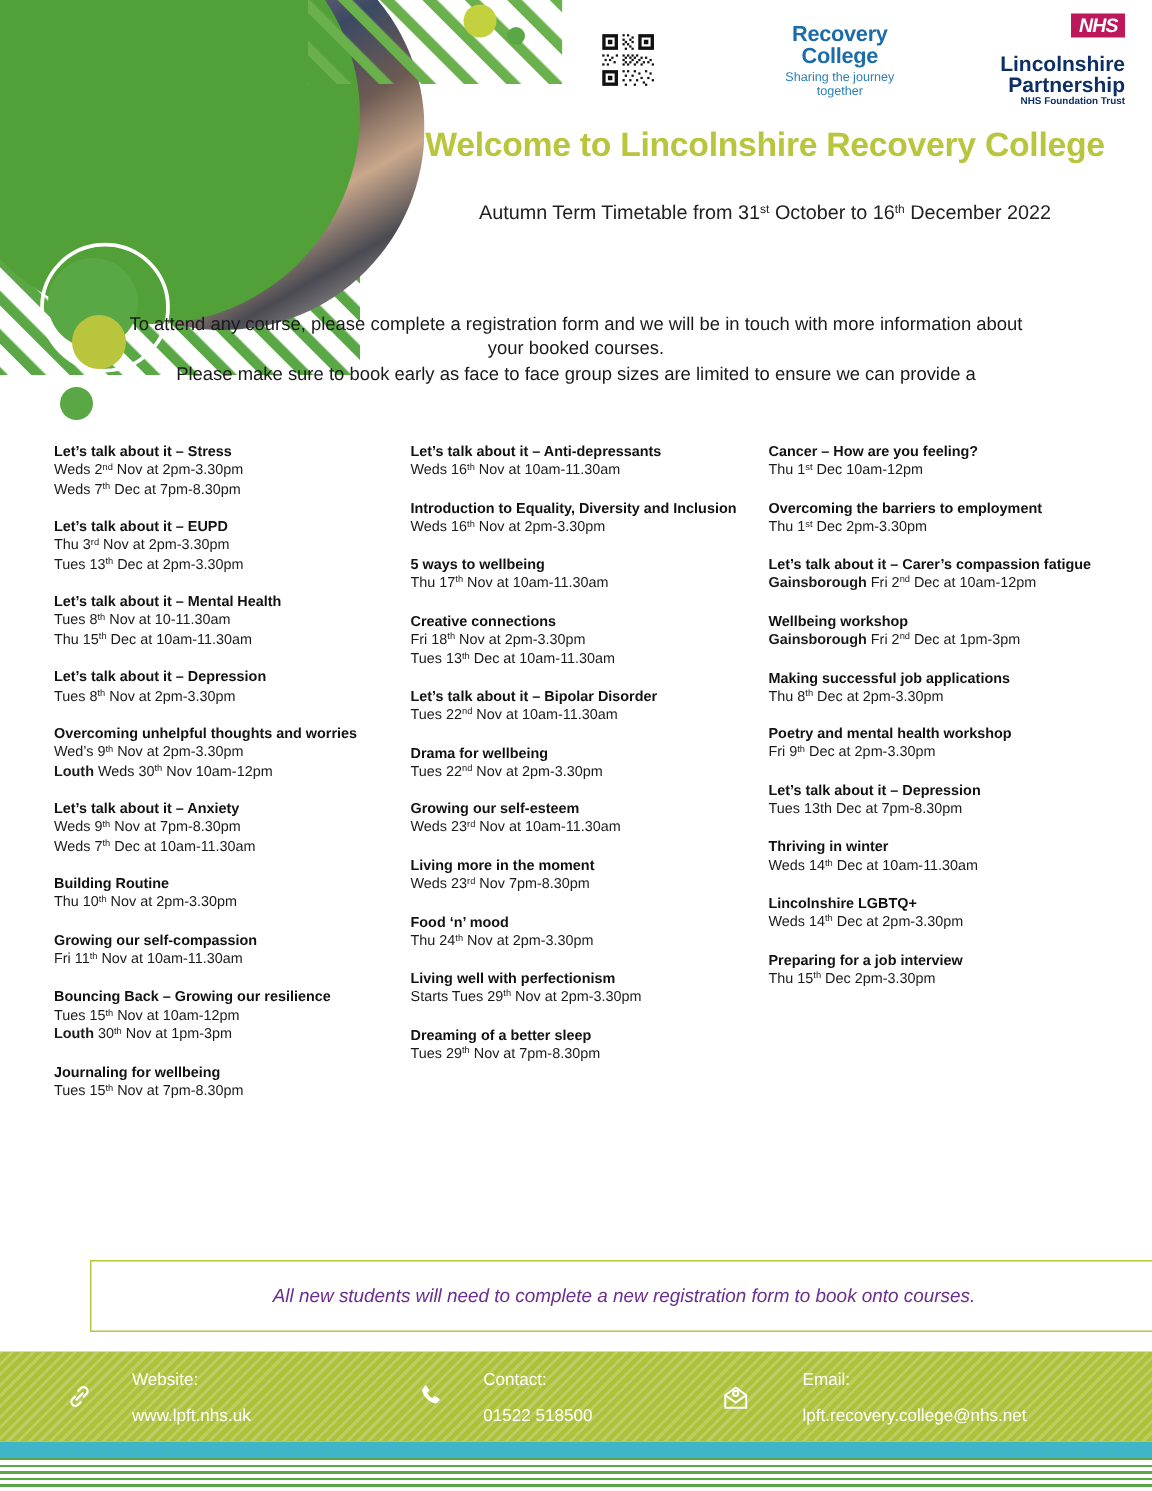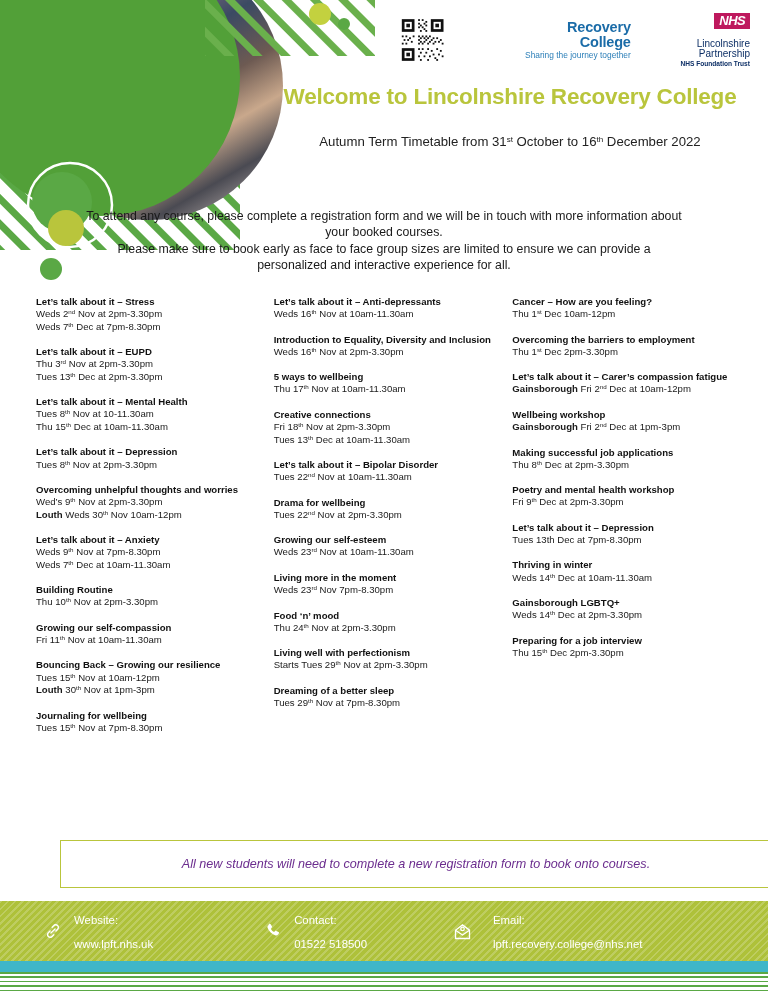--- a/index.html
+++ b/index.html
@@ -34,30 +34,30 @@
   #main-title {
     font-size:22.5px; font-weight:bold; color:#b9c53c;
     letter-spacing:-0.2px; white-space:nowrap; margin:0;
   }
   #subtitle { font-size:13.2px; color:#222; margin-top:24px; white-space:nowrap; }
   #subtitle sup { font-size:8px; vertical-align:4px; }
 
   
   #logo-row { position:absolute; left:400px; top:14px; width:350px; height:52px; z-index:4; display:flex; align-items:center; }
   #qr-code { width:50px; height:50px; }
-  #rc-logo { margin-left:78px; text-align:right; line-height:1; }
+  #rc-logo { margin-left:78px; text-align:center; line-height:1; }
   #rc-logo .rc-name { font-size:14.5px; font-weight:bold; color:#1b6ca8; letter-spacing:-0.2px; }
   #rc-logo .rc-tag { font-size:8.4px; color:#2c7fb8; margin-top:2px; }
   #nhs-logo { margin-left:22px; text-align:right; line-height:1; }
   #nhs-box {
     display:inline-block; background:#be185d; color:#fff;
     font-size:13px; font-weight:bold; font-style:italic;
     padding:1px 5px 2px 5px; letter-spacing:-0.6px;
   }
-  #nhs-logo .nhs-l1 { font-size:10px; color:#0d2f66; font-weight:400; margin-top:10px; }
+  #nhs-logo .nhs-l1 { font-size:14px; color:#0d2f66; font-weight:700; margin-top:10px; }
   #nhs-logo .nhs-l2 { font-size:6.6px; color:#0d2f66; font-weight:bold; margin-top:2px; }
 
   
   #intro { position:absolute; left:34px; top:208px; width:700px; z-index:3; text-align:center; font-size:12.3px; line-height:1.34; color:#1a1a1a; }
   #intro p { margin:0; }
   #intro .ln1 { text-align:justify; text-align-last:center; }
 
   
   #columns { position:absolute; left:36px; top:296px; width:700px; display:flex; gap:14px; z-index:3; }
   .col { width:233px; }
@@ -79,21 +79,21 @@
   
   #footer-bar {
     position:absolute; left:0; top:901px; width:768px; height:60px; z-index:3;
     background:
       repeating-linear-gradient(135deg, rgba(255,255,255,0.20) 0 2px, rgba(255,255,255,0) 2px 5px),
       #aec13a;
     display:flex; align-items:center;
   }
   .fcell { display:flex; align-items:center; color:#fff; }
   .fcell .ficon { width:34px; display:flex; justify-content:center; align-items:center; }
-  .fcell .ftext { margin-left:4px; line-height:1.5; }
+  .fcell .ftext { margin-left:18px; line-height:1.5; }
   .fcell .flabel { font-size:11.4px; color:#fff; }
   .fcell .fvalue { font-size:11.4px; color:#fff; }
 
   #teal-band { position:absolute; left:0; top:961px; width:768px; height:11px; background:#3fb6c8; z-index:3; }
   #bottom-stripes {
     position:absolute; left:0; top:972px; width:768px; height:22px; z-index:3;
     background: repeating-linear-gradient(to bottom, #5aa845 0 1.6px, #ffffff 1.6px 4.4px);
   }
 </style>
 </head>
@@ -226,21 +226,20 @@
   <h1 id="main-title">Welcome to Lincolnshire Recovery College</h1>
   <div id="subtitle">
     <span>Autumn Term Timetable from 31</span><sup>st</sup><span> October to 16</span><sup>th</sup><span> December 2022</span>
   </div>
 </div>
 
 <div id="intro">
   <p class="ln1">To attend any course, please complete a registration form and we will be in touch with more information about</p>
   <p>your booked courses.</p>
   <p>Please make sure to book early as face to face group sizes are limited to ensure we can provide a</p>
-  <p>personalized and interactive experience for all.</p>
 </div>
 
 <div id="columns">
     <div class="col">
       <div class="course">
         <div class="course-title">Let’s talk about it – Stress</div>
         <div class="course-line">Weds 2<sup>nd</sup> Nov at 2pm-3.30pm</div>
         <div class="course-line">Weds 7<sup>th</sup> Dec at 7pm-8.30pm</div>
       </div>
       <div class="course">
@@ -359,21 +358,21 @@
       </div>
       <div class="course">
         <div class="course-title">Let’s talk about it – Depression</div>
         <div class="course-line">Tues 13th Dec at 7pm-8.30pm</div>
       </div>
       <div class="course">
         <div class="course-title">Thriving in winter</div>
         <div class="course-line">Weds 14<sup>th</sup> Dec at 10am-11.30am</div>
       </div>
       <div class="course">
-        <div class="course-title">Gainsborough LGBTQ+</div>
+        <div class="course-title">Lincolnshire LGBTQ+</div>
         <div class="course-line">Weds 14<sup>th</sup> Dec at 2pm-3.30pm</div>
       </div>
       <div class="course">
         <div class="course-title">Preparing for a job interview</div>
         <div class="course-line">Thu 15<sup>th</sup> Dec 2pm-3.30pm</div>
       </div>
     </div>
   </div>
 
 <div id="notice">

